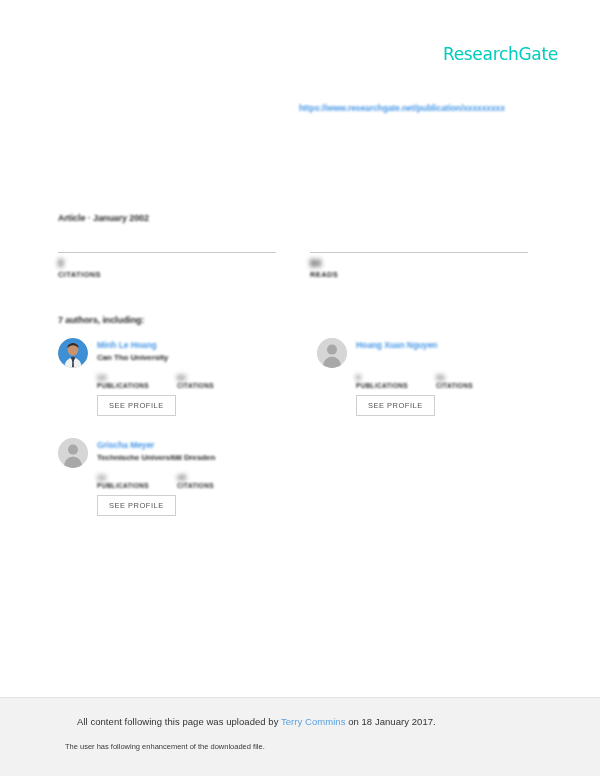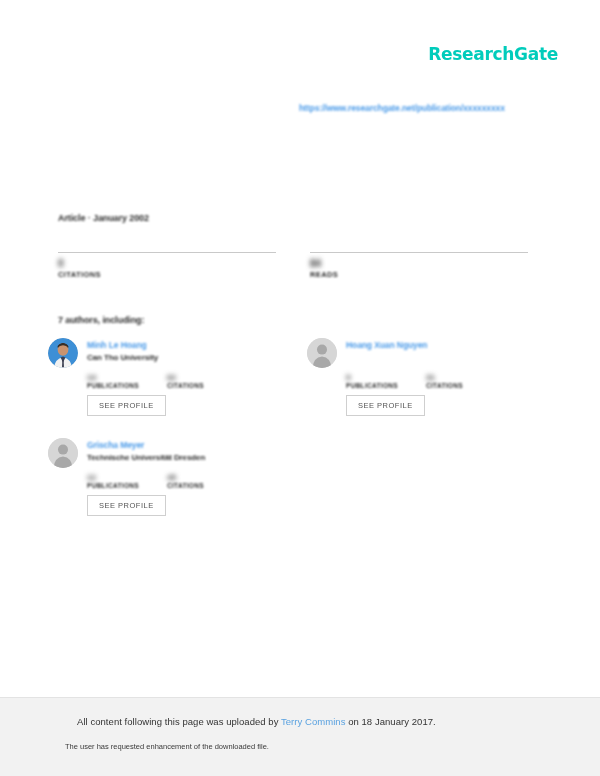--- a/index.html
+++ b/index.html
@@ -27,21 +27,21 @@
   
   .rg-header {
     position: absolute;
     top: 44px;
     right: 42px;
     text-align: right;
   }
   .rg-logo {
     font-family: "DejaVu Sans", sans-serif;
     font-size: 17px;
-    font-weight: bold;
+    font-weight: normal;
     letter-spacing: -0.3px;
     color: #00ccbb;
     
     filter: blur(0.45px);
     white-space: nowrap;
   }
 
   
   .url-line {
     position: absolute;
@@ -114,21 +114,21 @@
     font-size: 9px;
     font-weight: bold;
     color: #2b2b2b;
     letter-spacing: -0.1px;
     filter: blur(1.05px);
   }
 
   .authors-grid {
     position: absolute;
     top: 338px;
-    left: 48px;
+    left: 58px;
     width: 484px;
   }
   .author-columns {
     display: flex;
     gap: 34px;
     align-items: flex-start;
   }
   .author-col {
     width: 225px;
     flex: 0 0 225px;
@@ -371,16 +371,16 @@
       </div>
 
     </div>
   </div>
 
   <div class="footer-divider"></div>
   <div class="footer">
     <div class="footer-line1">
       <span>All content following this page was uploaded by </span><span class="uploader">Terry Commins</span><span> on 18 January 2017.</span>
     </div>
-    <div class="footer-line2">The user has requested enhancement of the downloaded file.</div>
+    <div class="footer-line2">The user has following enhancement of the downloaded file.</div>
   </div>
 
 </div>
 
 </body></html>

